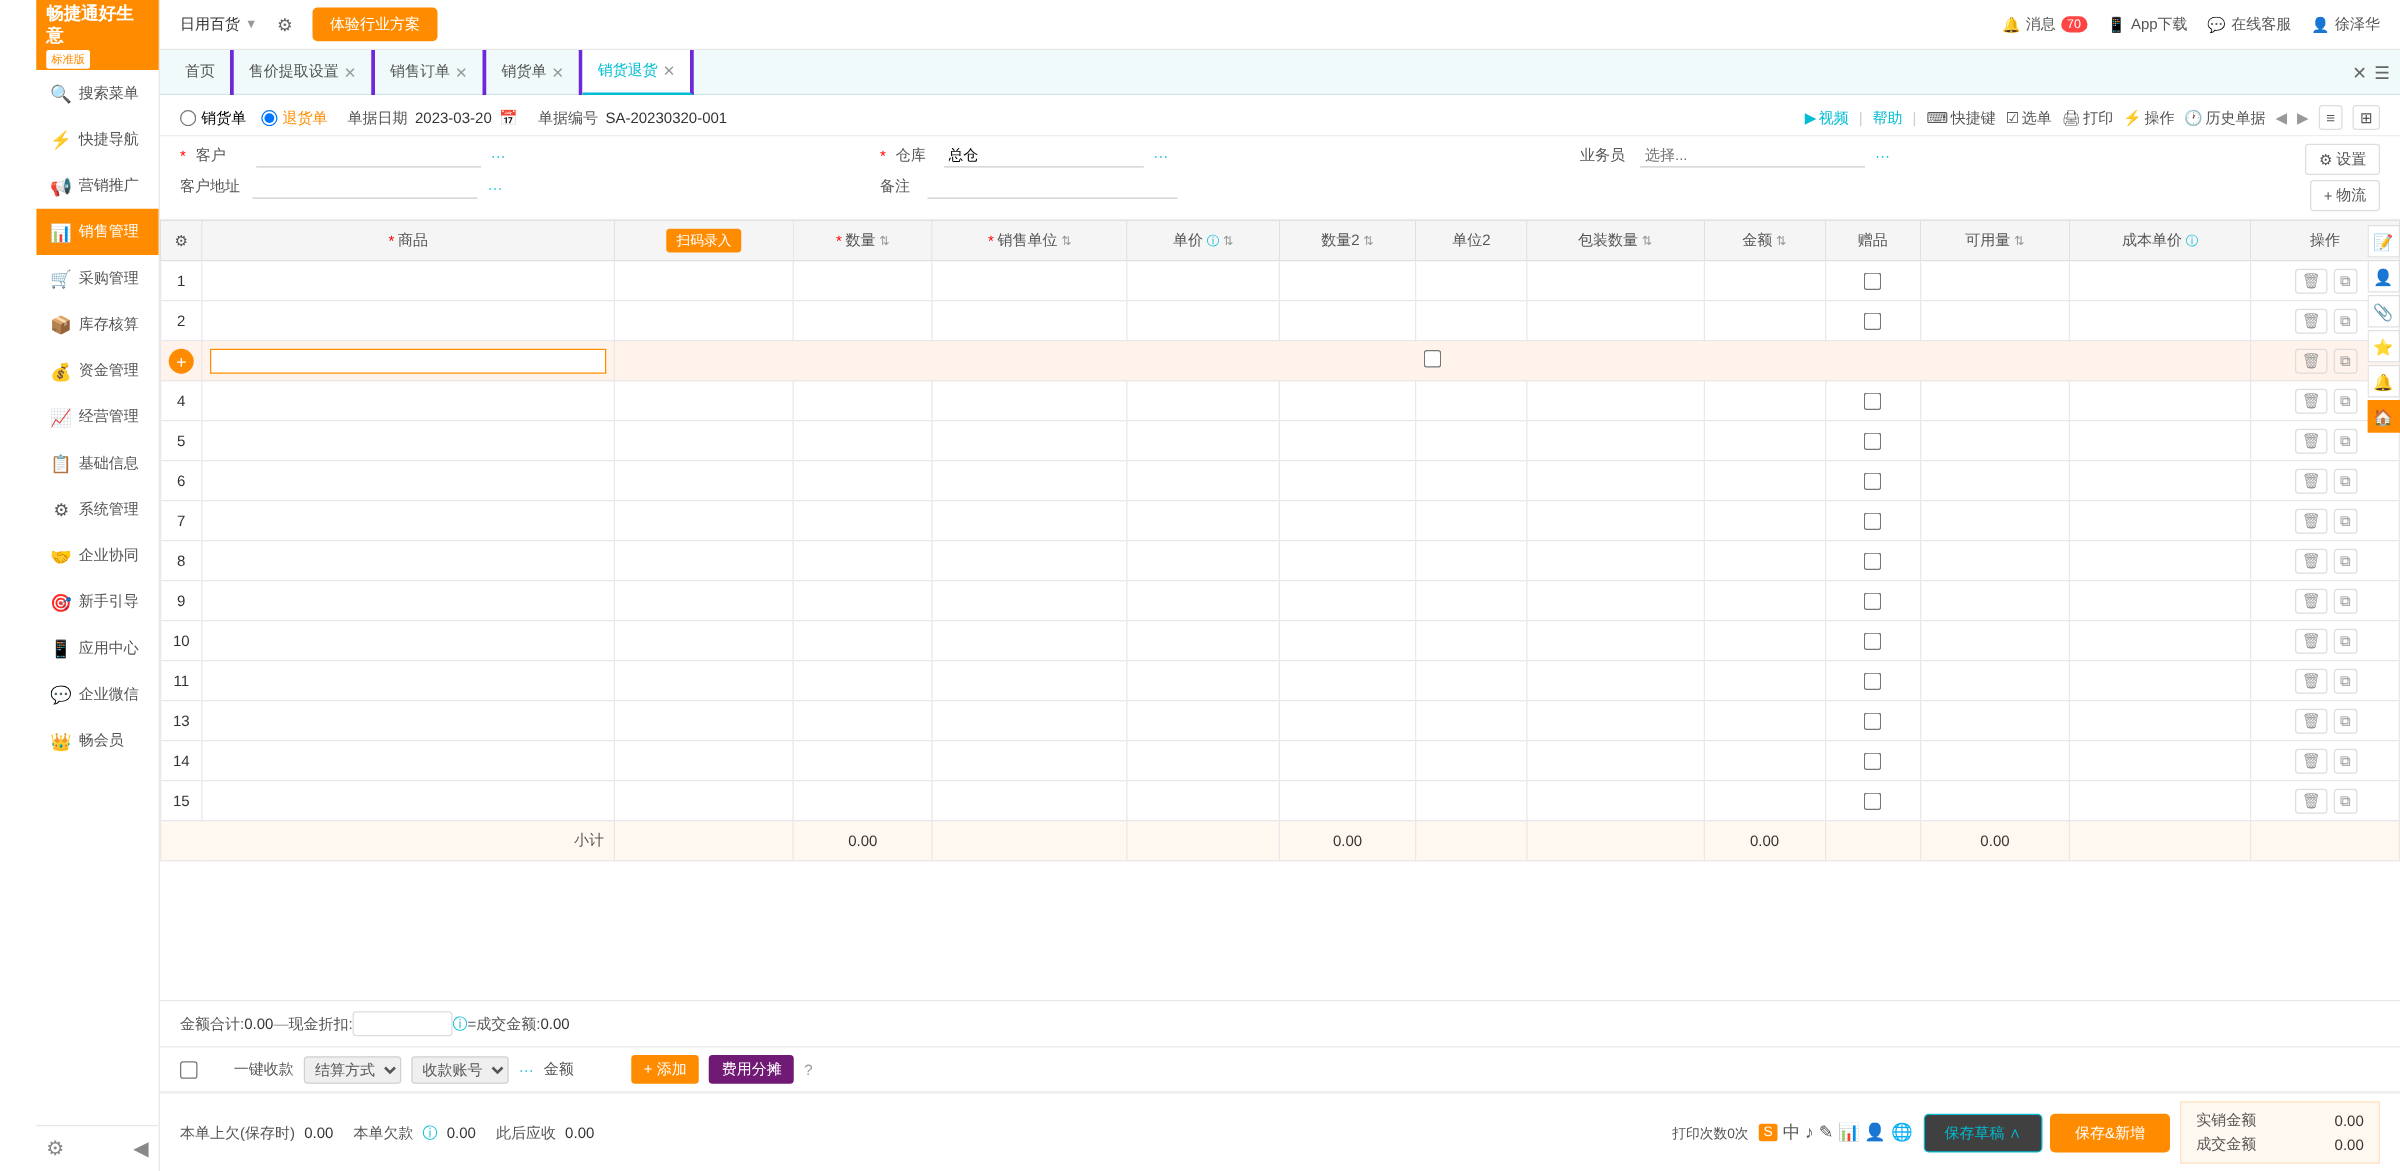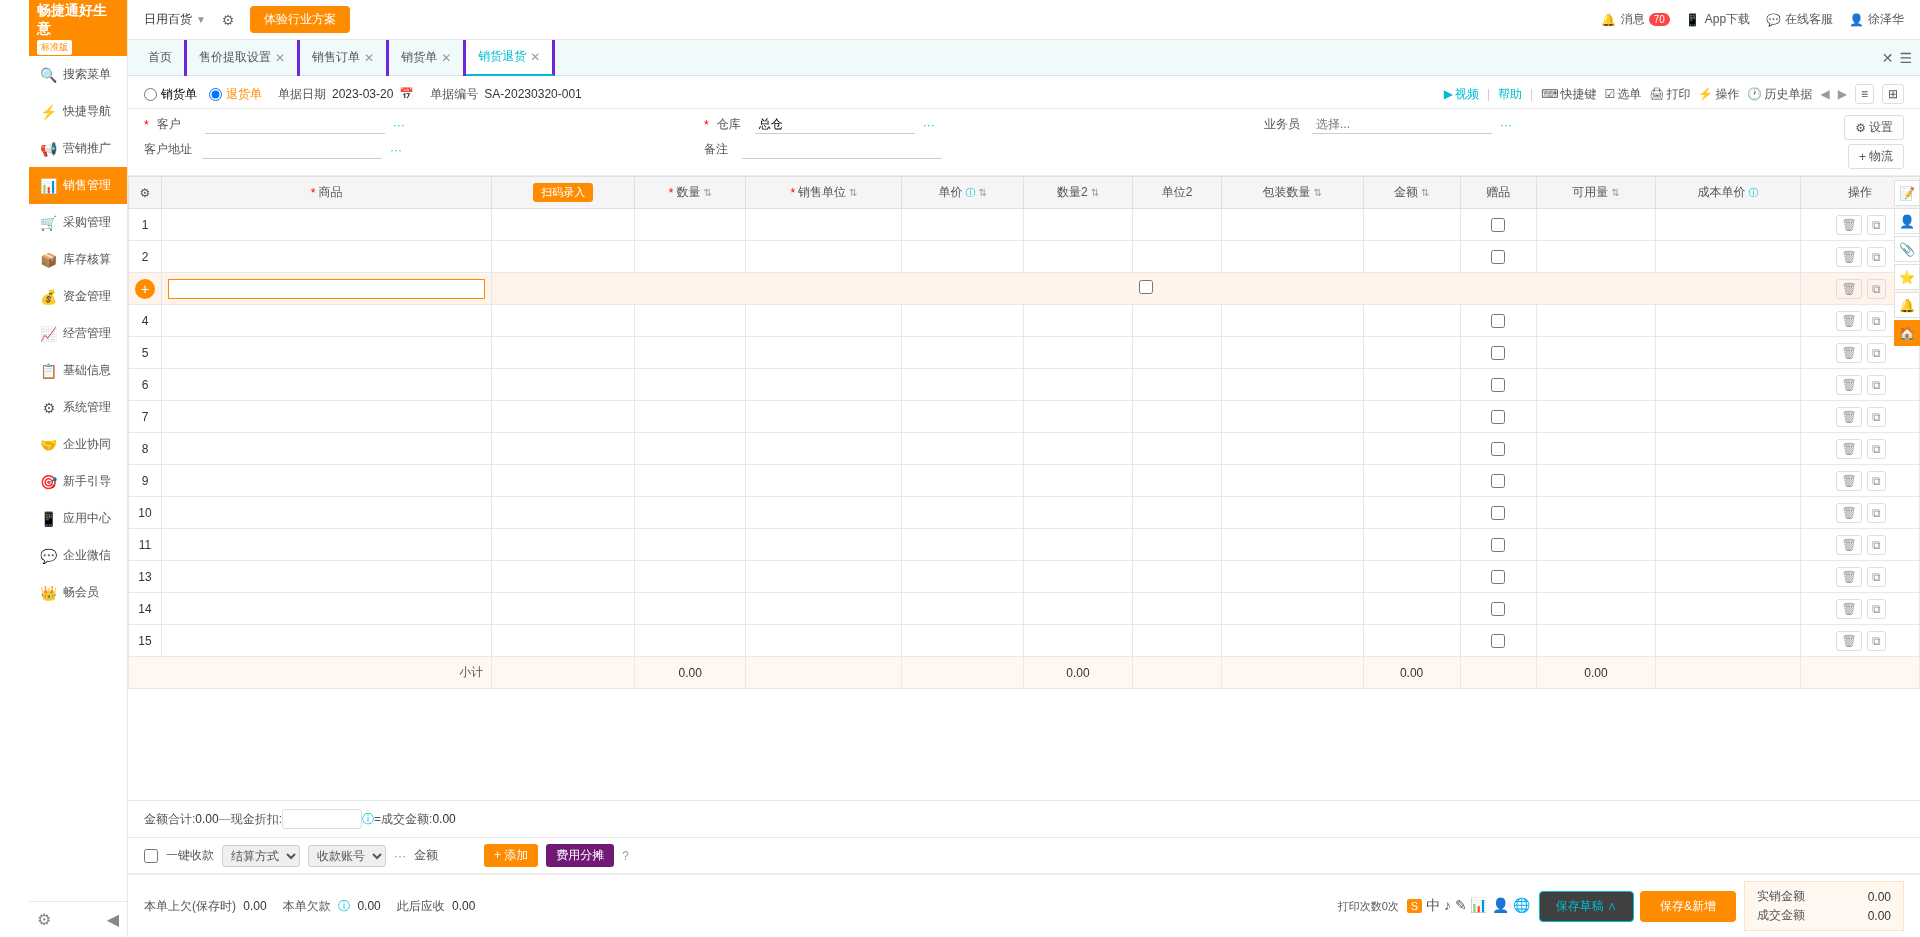--- a/index.html
+++ b/index.html
@@ -737,21 +737,21 @@
         <span style="color:#555;">现金折扣:</span>
         <input type="text" style="border: 1px solid rgb(221, 221, 221); border-radius: 3px; padding: 2px 6px; width: 80px; outline: none;">
         <span style="color:#00bcd4;cursor:pointer;">ⓘ</span>
         <span style="color:#555;">=</span>
         <span style="color:#555;">成交金额:</span>
         <span style="color:#333;font-weight:500;">0.00</span>
       </div>
 
       <div class="footer-payment">
         <input type="checkbox" style="">
-        <span style="color:#555;">一键收款</span>
+        <span style="color:#555;margin-left:21px;">一键收款</span>
         <select style="border:1px solid #d0d0d0;border-radius:3px;padding:2px 4px;color:#555;outline:none;font-size:12px;">
           <option>结算方式</option>
         </select>
         <select style="border:1px solid #d0d0d0;border-radius:3px;padding:2px 4px;color:#555;outline:none;font-size:12px;">
           <option>收款账号</option>
         </select>
         <span style="color:#00bcd4;cursor:pointer;">···</span>
         <span style="color:#555;">金额</span>
         <button class="add-fee-btn">
           <span>+</span>

